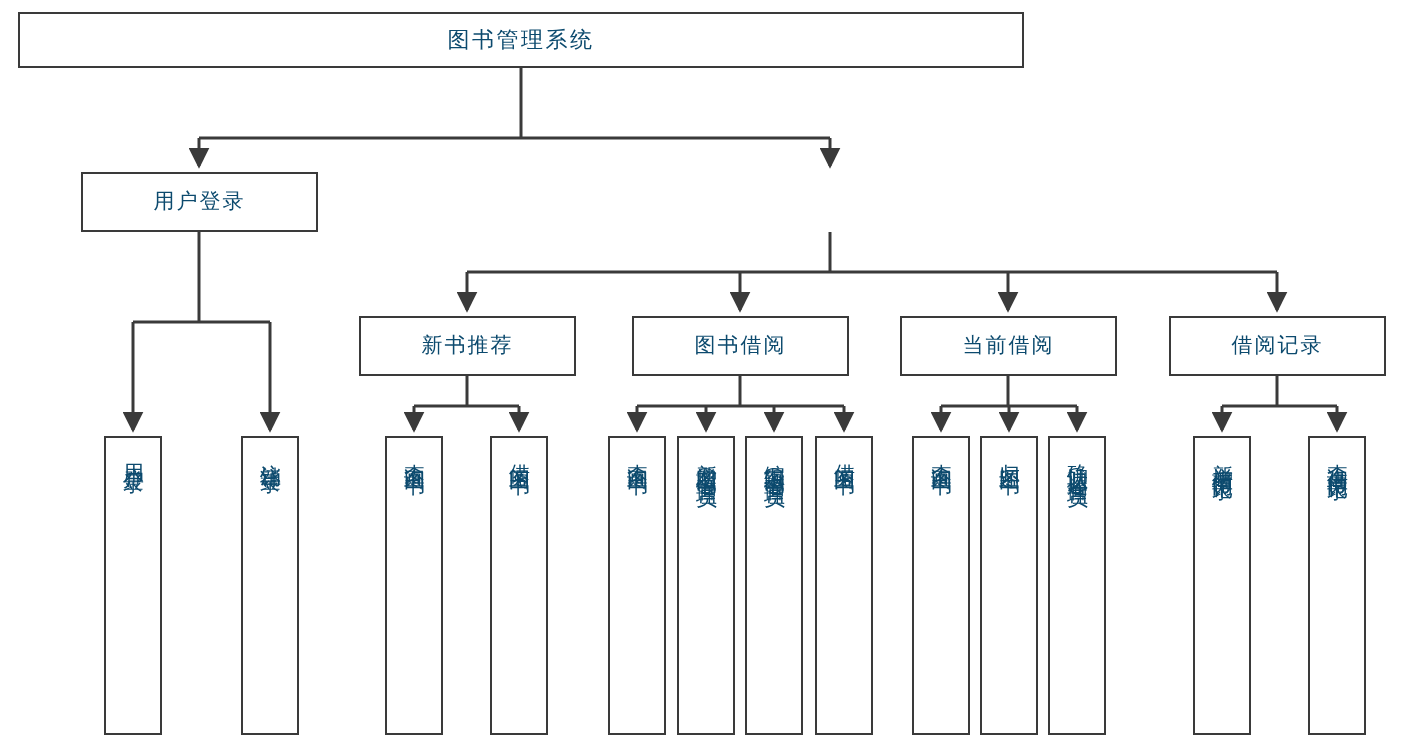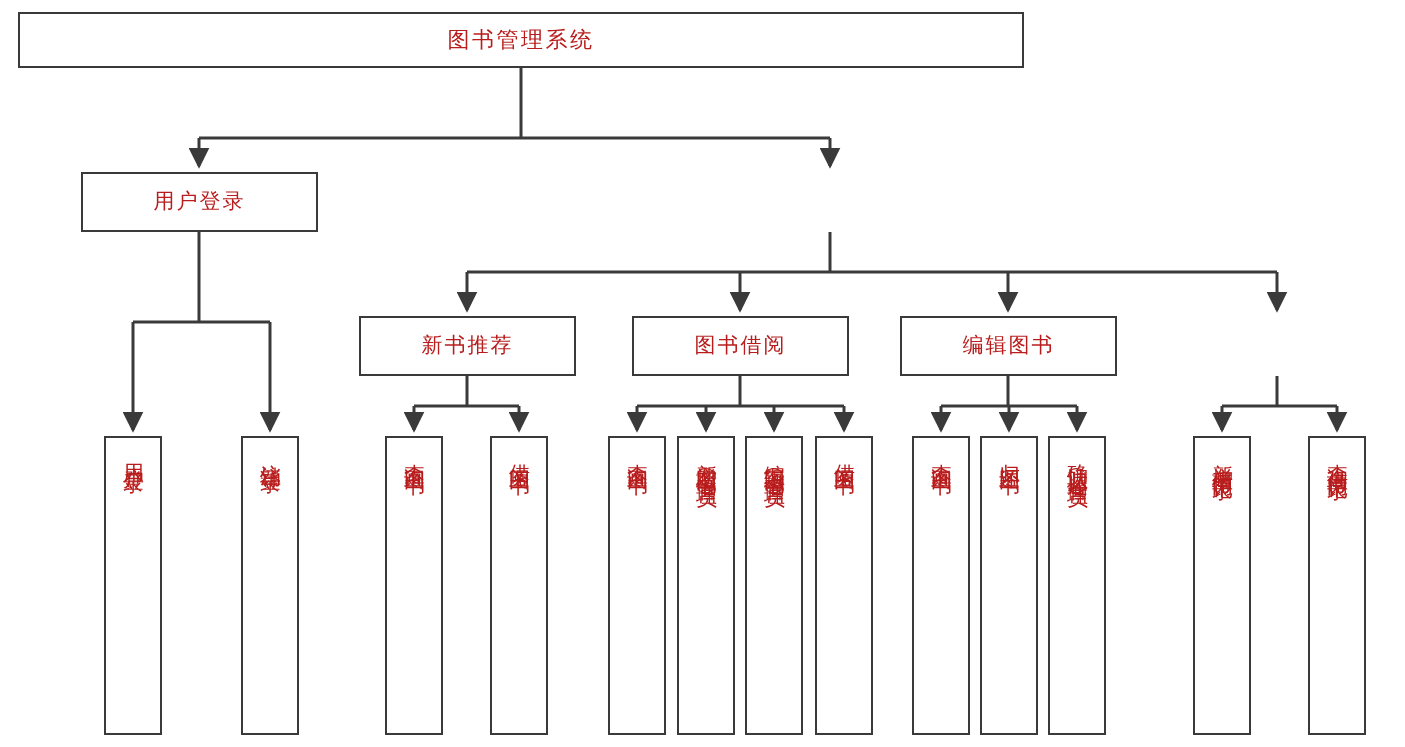--- a/index.html
+++ b/index.html
@@ -12,21 +12,21 @@
   svg#tree-svg{position:absolute;left:0;top:0;width:1405px;height:747px;}
 
   .node-box{
     position:absolute;
     box-sizing:border-box;
     border:2.5px solid #3a3a3a;
     background:#ffffff;
     display:flex;
     align-items:center;
     justify-content:center;
-    color:#b91c1c;
+    color:#0c4a6e;
   }
   .node-label{
     display:block;
     line-height:1.12;
     letter-spacing:1px;
     white-space:nowrap;
     text-align:center;
   }
   .horiz .node-label{
     font-size:21px;
@@ -117,21 +117,24 @@
     <span class="node-label">用户登录</span>
   </div>
 
   <div class="node-box horiz" style="left:632px;top:316px;width:217px;height:60px;">
     <span class="node-label">图书借阅</span>
   </div>
   <div class="node-box horiz" style="left:359px;top:316px;width:217px;height:60px;">
     <span class="node-label">新书推荐</span>
   </div>
   <div class="node-box horiz" style="left:900px;top:316px;width:217px;height:60px;">
-    <span class="node-label">编辑图书</span>
+    <span class="node-label">当前借阅</span>
+  </div>
+  <div class="node-box horiz" style="left:1169px;top:316px;width:217px;height:60px;">
+    <span class="node-label">借阅记录</span>
   </div>
 
   <div class="node-box vert" style="left:104px;top:436px;width:58px;height:299px;">
     <span class="node-label">用户登录</span>
   </div>
   <div class="node-box vert" style="left:241px;top:436px;width:58px;height:299px;">
     <span class="node-label">注销登录</span>
   </div>
 
   <div class="node-box vert" style="left:385px;top:436px;width:58px;height:299px;">

